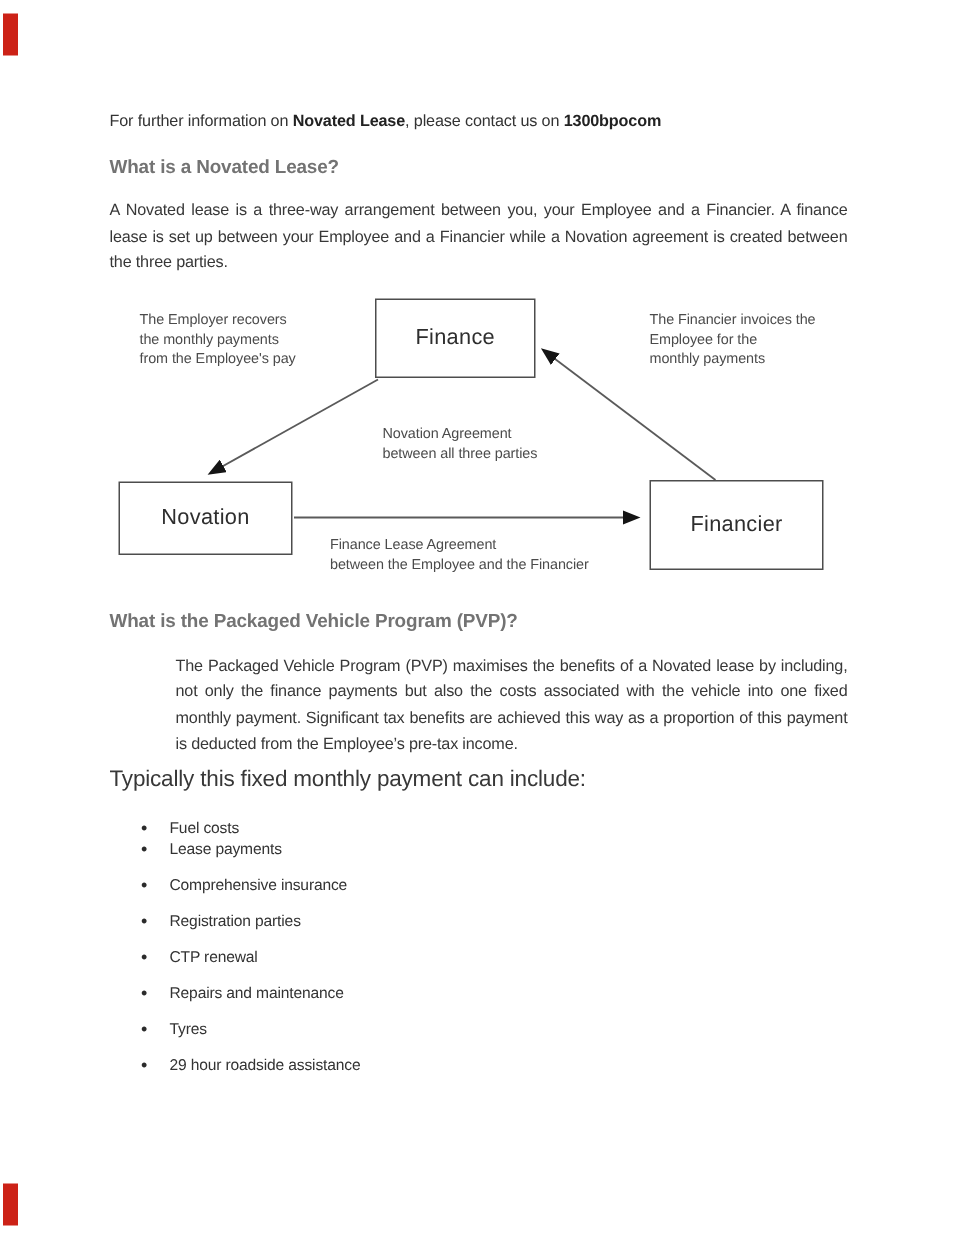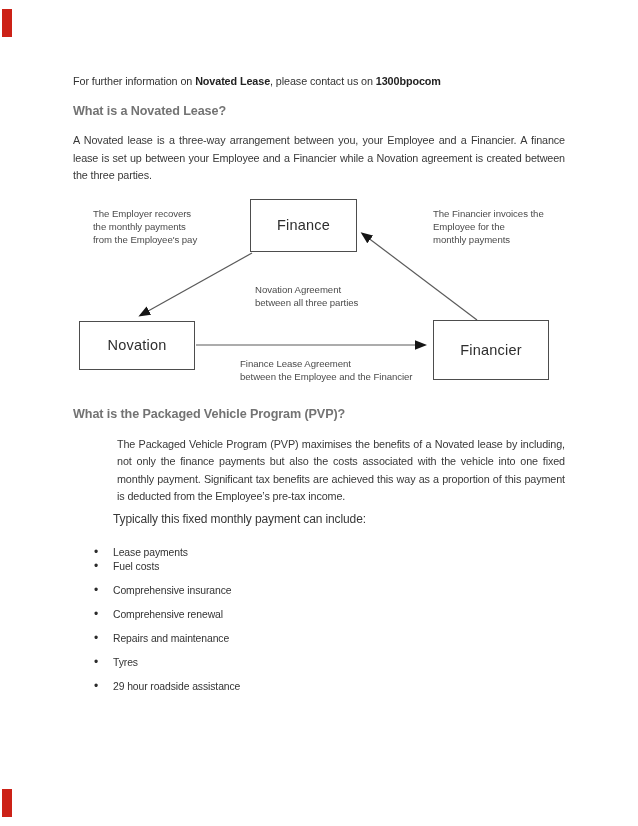--- a/index.html
+++ b/index.html
@@ -33,23 +33,22 @@
   }
   p.body-text {
     margin-top: 13px;
     font-size: 10.8px; line-height: 17.5px; letter-spacing: -0.12px;
     text-align: justify; color: #383838;
   }
   h1.heading.second { margin-top: 16px; }
   p.body-text.second { margin-top: 14px; margin-left: 44px; }
   p.list-intro {
     margin-top: 5px;
-    font-size: 12px; line-height: 17.5px; letter-spacing: -0.12px;
+    font-size: 15px; line-height: 17.5px; letter-spacing: -0.12px;
     color: #383838;
-    margin-left: 40px;
   }
   ul.includes {
     margin-top: 18px; padding-left: 21px;
     list-style: none;
   }
   ul.includes li {
     position: relative; padding-left: 19px;
     font-size: 10.4px; line-height: 14px; letter-spacing: -0.1px;
     color: #333; margin-bottom: 10px;
   }
@@ -77,21 +76,21 @@
   .dbox.employee  { left: 79px;  top: 127px; width: 116px; height: 49px; }
   .dbox.financier { left: 433px; top: 126px; width: 116px; height: 60px; }
   .dnote {
     position: absolute;
     font-size: 9.6px; line-height: 13px; letter-spacing: -0.05px;
     color: #4b4b4b; white-space: pre-line;
   }
   .dnote.left   { left: 93px;  top: 13px;  width: 150px; }
   .dnote.right  { left: 433px; top: 13px;  width: 150px; }
   .dnote.center { left: 255px; top: 89px;  width: 180px; }
-  .dnote.bottom { left: 240px; top: 163px; width: 200px; }
+  .dnote.bottom { left: 220px; top: 163px; width: 200px; }
 </style>
 </head>
 <body>
 
 <div class="edge-marker top" style="background: rgb(204, 34, 23);"></div>
 <div class="edge-marker bottom" style="background: rgb(204, 34, 23);"></div>
 
 <div class="page">
 
   <p class="contact"><span>For further information on </span><strong>Novated Lease</strong><span>, please contact us on </span><strong>1300bpocom</strong></p>
@@ -131,22 +130,23 @@
 between the Employee and the Financier</div>
   </div>
 
   <h1 class="heading second">What is the Packaged Vehicle Program (PVP)?</h1>
 
   <p class="body-text second">The Packaged Vehicle Program (PVP) maximises the benefits of a Novated lease by including, not only the finance payments but also the costs associated with the vehicle into one fixed monthly payment. Significant tax benefits are achieved this way as a proportion of this payment is deducted from the Employee’s pre-tax income.</p>
 
   <p class="list-intro">Typically this fixed monthly payment can include:</p>
 
   <ul class="includes">
+    <li>Fuel costs</li>
     <li>Lease payments</li>
-    <li>Fuel costs</li>
     <li>Comprehensive insurance</li>
-    <li>Comprehensive renewal</li>
+    <li>Registration parties</li>
+    <li>CTP renewal</li>
     <li>Repairs and maintenance</li>
     <li>Tyres</li>
     <li>29 hour roadside assistance</li>
   </ul>
 
 </div>
 
 </body></html>

